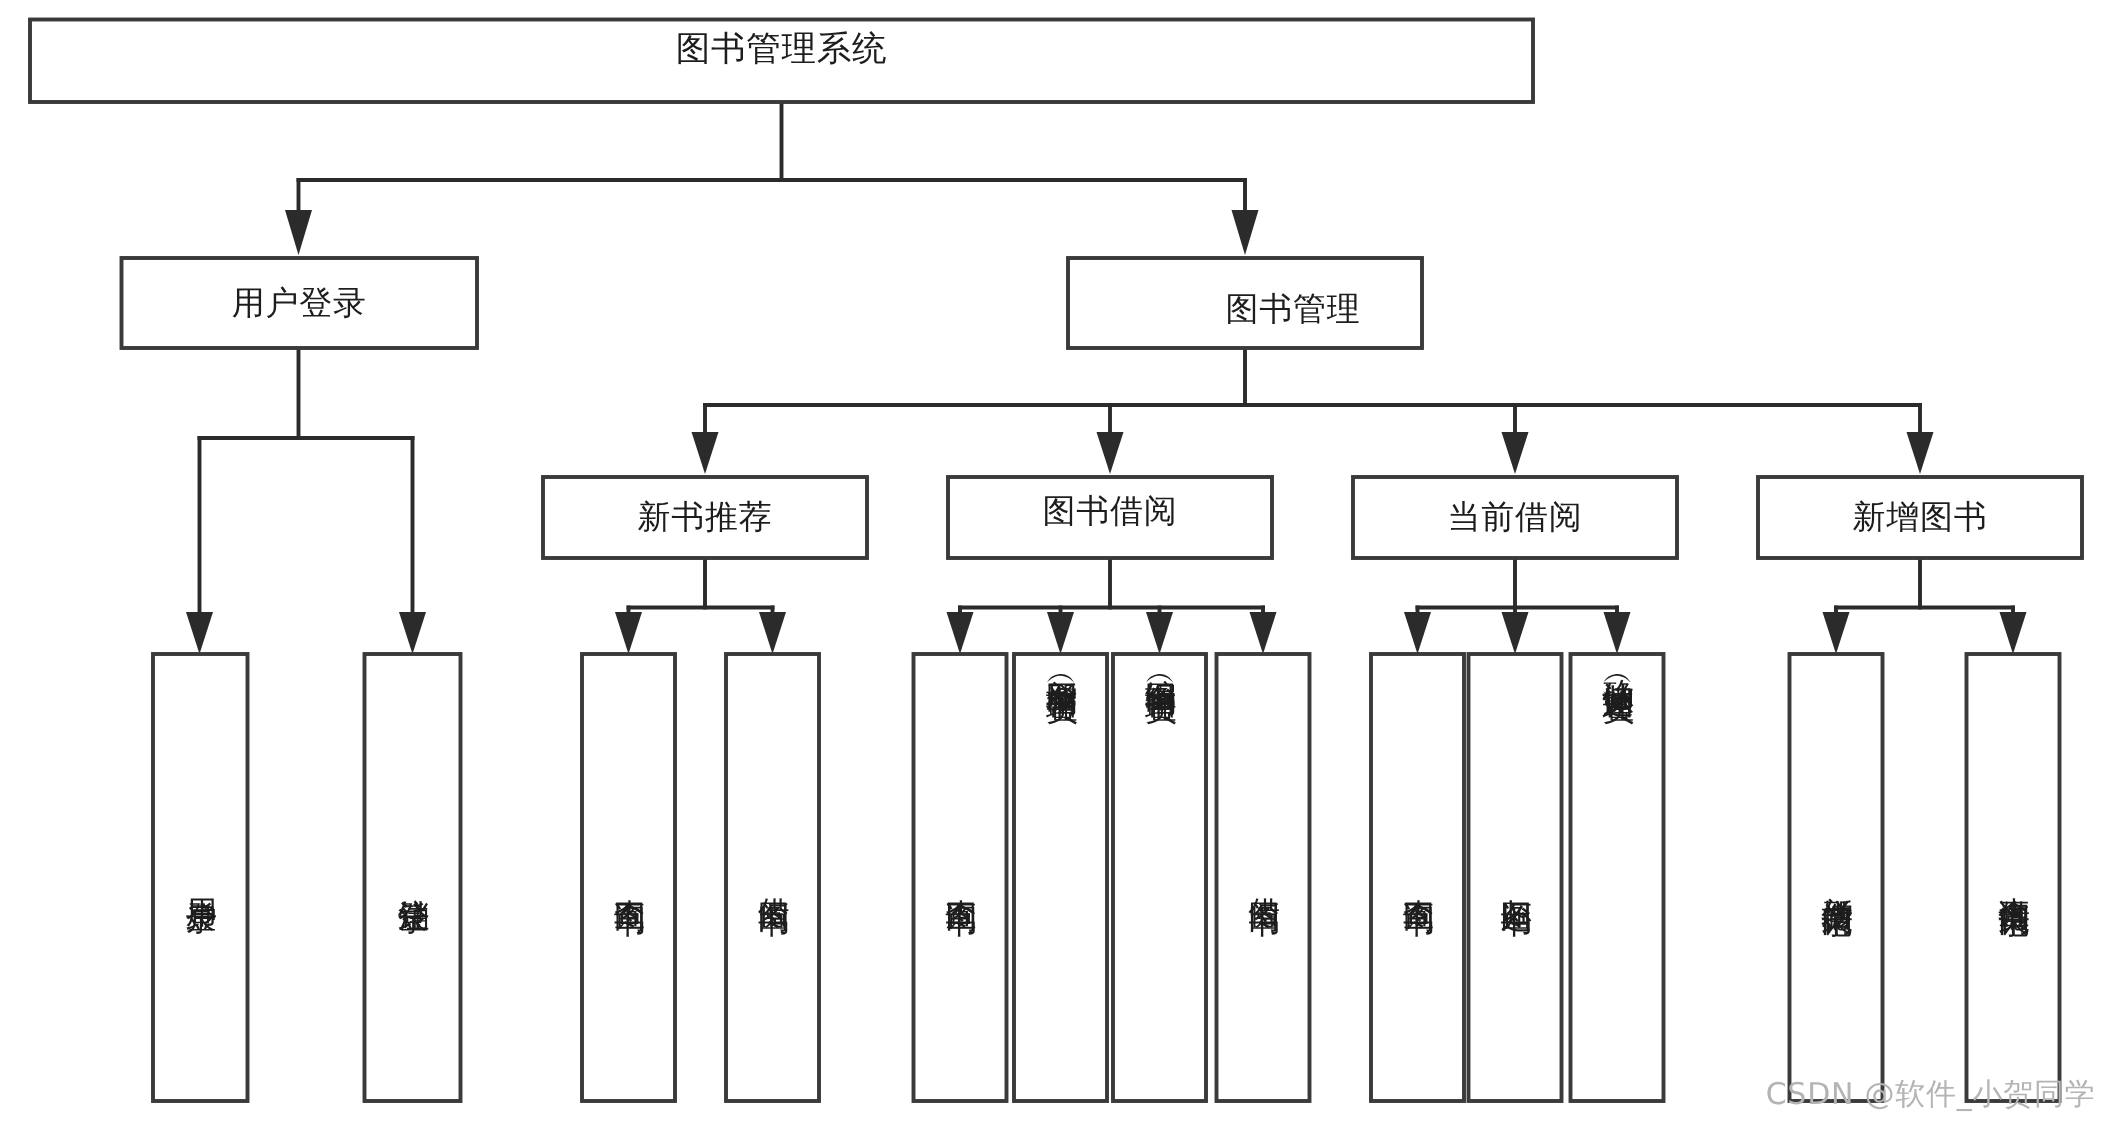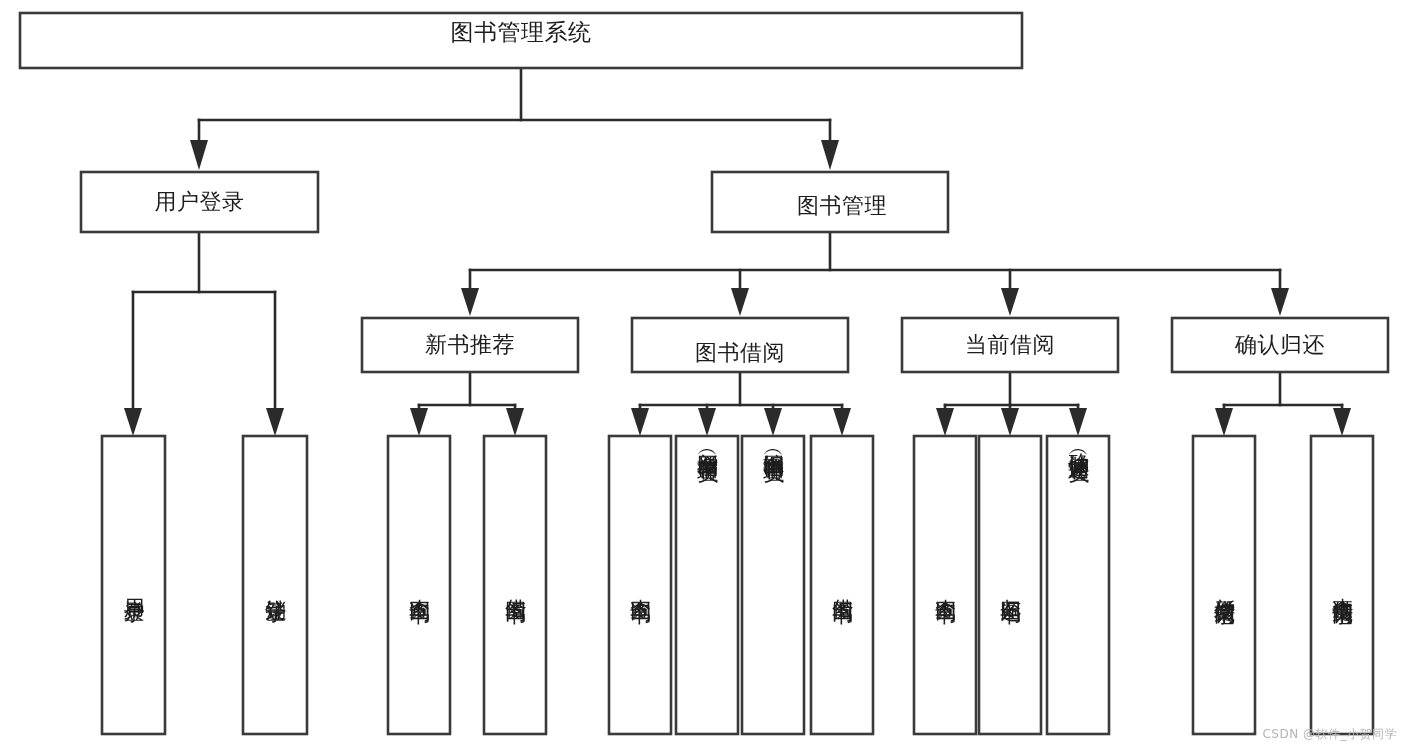--- a/index.html
+++ b/index.html
@@ -73,21 +73,21 @@
     white-space: nowrap;
   }
   .root-text {
     font-size: 23px;
   }
   #watermark {
     position: absolute;
     right: 8px;
     bottom: 4px;
     font-family: "DejaVu Sans", "Liberation Sans", sans-serif;
-    font-size: 12px;
+    font-size: 20px;
     color: #b4b4b4;
     letter-spacing: 0.5px;
     white-space: nowrap;
     pointer-events: none;
   }
 </style>
 </head>
 <body>
 
 <div id="diagram-root">
@@ -197,38 +197,38 @@
   </svg>
 
   <div class="horiz-text-wrap" style="left:20px; top:13px; width:1002px; height:38px;">
     <span class="horiz-text root-text">图书管理系统</span>
   </div>
 
   <div class="horiz-text-wrap" style="left:81px; top:172px; width:237px; height:60px;">
     <span class="horiz-text">用户登录</span>
   </div>
 
-  <div class="horiz-text-wrap" style="left:724px; top:172px; width:236px; height:68px;">
+  <div class="horiz-text-wrap" style="left:744px; top:172px; width:236px; height:68px;">
     <span class="horiz-text">图书管理</span>
   </div>
 
   <div class="horiz-text-wrap" style="left:362px; top:318px; width:216px; height:54px;align-items:center;">
     <span class="horiz-text">新书推荐</span>
   </div>
 
-  <div class="horiz-text-wrap" style="left:632px; top:332px; width:216px; height:42px;">
+  <div class="horiz-text-wrap" style="left:632px; top:320px; width:216px; height:42px;">
     <span class="horiz-text">图书借阅</span>
   </div>
 
   <div class="horiz-text-wrap" style="left:902px; top:318px; width:216px; height:54px;border-radius:15px;">
     <span class="horiz-text">当前借阅</span>
   </div>
 
   <div class="horiz-text-wrap" style="left:1172px; top:318px; width:216px; height:54px;">
-    <span class="horiz-text">确认归还</span>
+    <span class="horiz-text">新增图书</span>
   </div>
 
   <div class="vert-text-wrap" style="left:102px; top:436px; width:63px; height:298px;">
     <span class="vert-text">用户登录</span>
   </div>
 
   <div class="vert-text-wrap" style="left:243px; top:436px; width:64px; height:298px;">
     <span class="vert-text">注销登录</span>
   </div>
 

